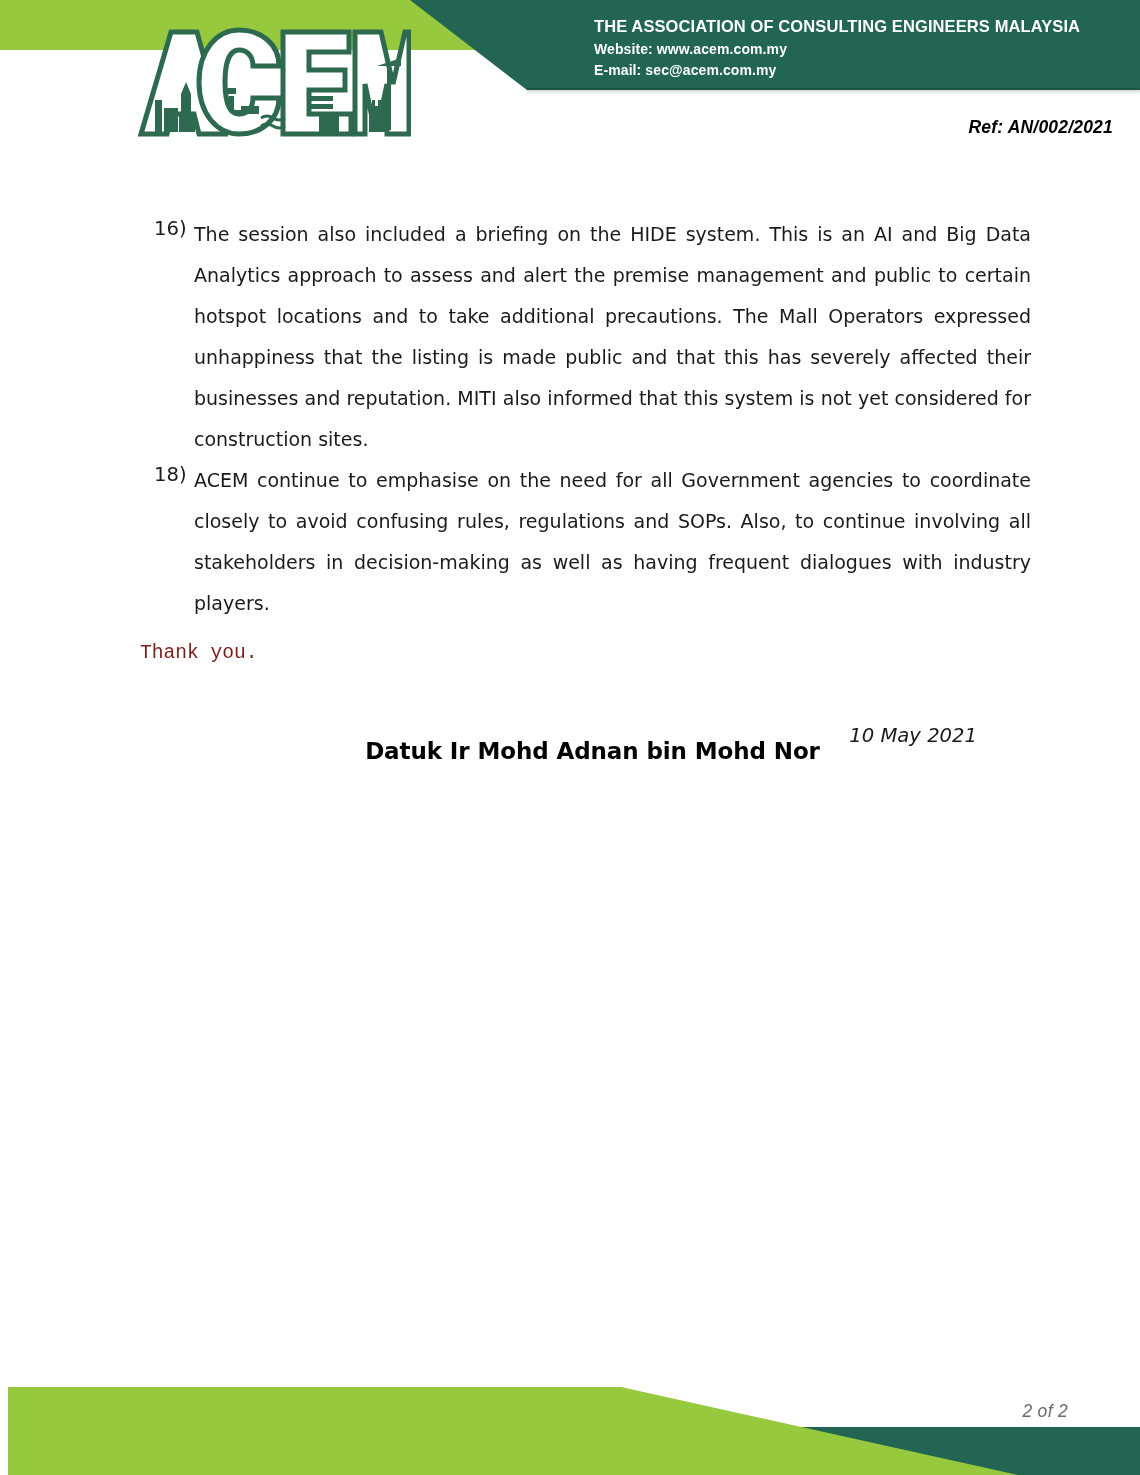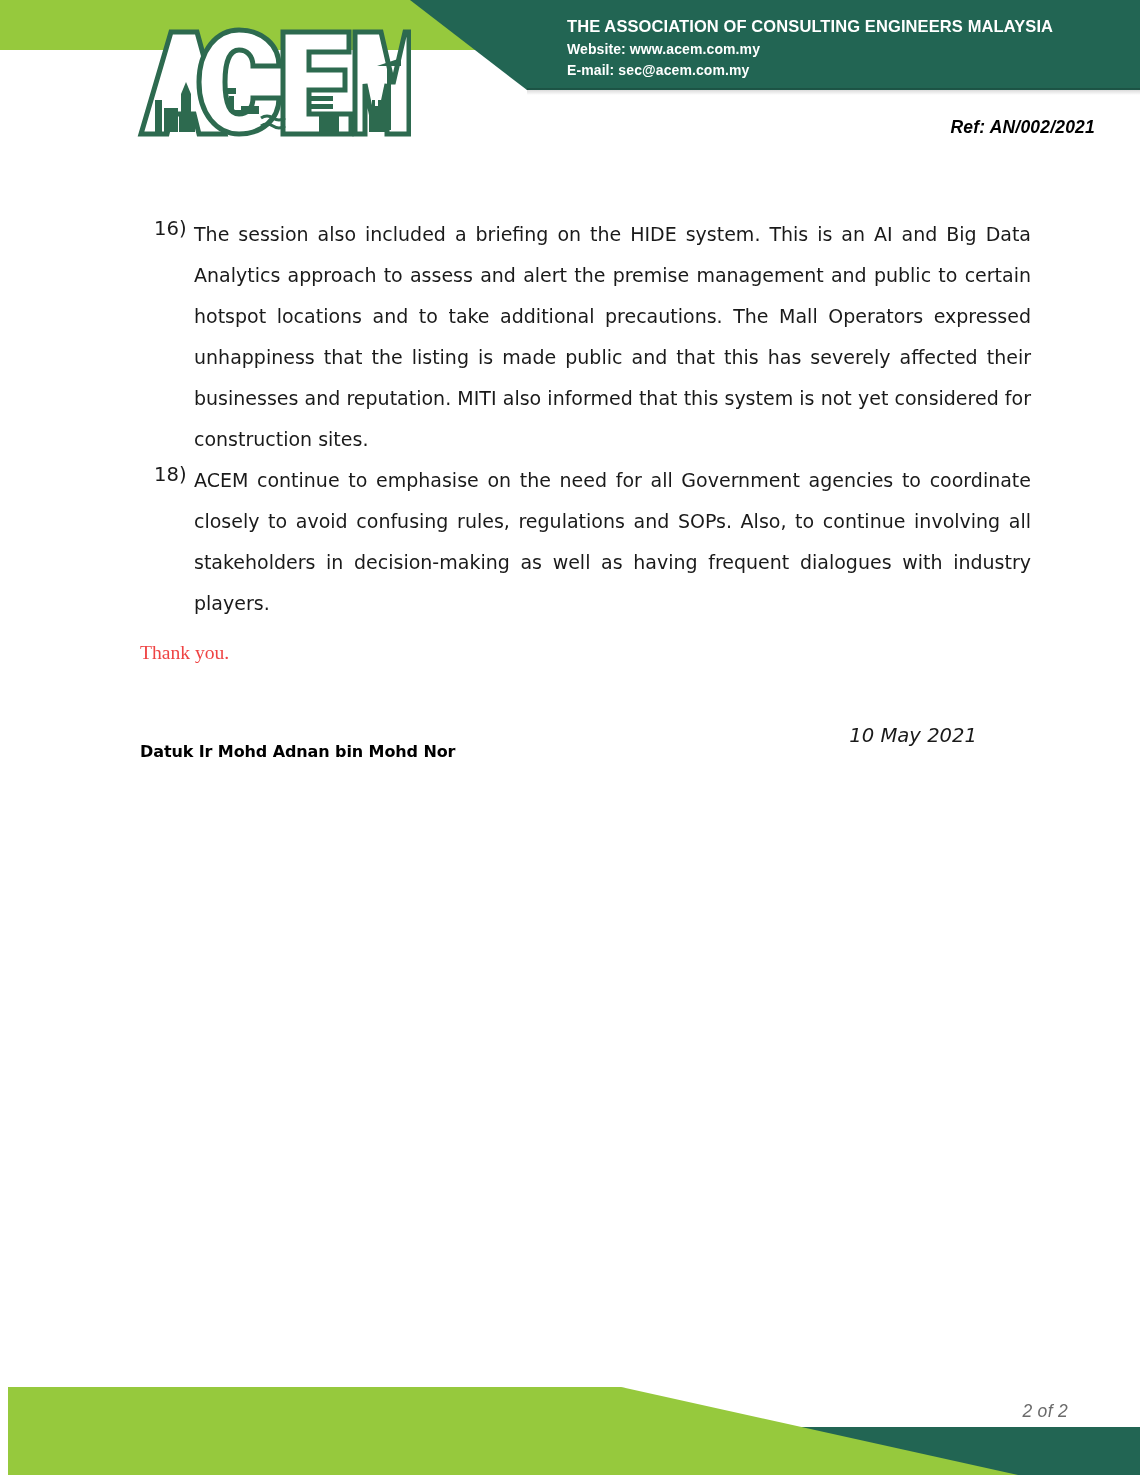--- a/index.html
+++ b/index.html
@@ -45,21 +45,21 @@
     position: absolute;
     top: 88px;
     left: 527px;
     width: 613px;
     height: 7px;
     background: linear-gradient(to bottom, rgba(0,0,0,0.20), rgba(0,0,0,0));
   }
   .hdr-text {
     position: absolute;
     top: 14px;
-    left: 567px;
+    left: 594px;
     color: #ffffff;
     font-weight: bold;
     line-height: 1.52;
     letter-spacing: 0.1px;
   }
   .hdr-text .org-name { font-size: 16.5px; display: block; }
   .hdr-text .contact { font-size: 14px; display: block; }
 
   
   .logo-wrap {
@@ -67,21 +67,21 @@
     top: 22px;
     left: 133px;
     width: 278px;
     height: 118px;
   }
   .logo-wrap svg { display: block; width: 278px; height: 118px; }
 
   .ref-line {
     position: absolute;
     top: 117px;
-    right: 45px;
+    right: 27px;
     font-size: 17.5px;
     font-weight: bold;
     font-style: italic;
     color: #000000;
     letter-spacing: 0.2px;
   }
 
   
   .page-body {
     position: absolute;
@@ -111,35 +111,36 @@
     text-align: justify;
     text-align-last: left;
     hyphens: none;
     font-size: 19px;
     line-height: 41px;
   }
 
   .thanks-line {
     font-size: 19.6px;
     line-height: 30.4px;
-    color: #ef4444;
-    font-family: Liberation Serif, serif;
+    color: #7f1d1d;
+    font-family: Liberation Mono, monospace;
   }
 
   .signature-block {
     margin-top: 70px;
     position: relative;
     font-family: "DejaVu Sans", sans-serif;
   }
   .sig-name {
-    font-size: 16px;
+    font-size: 23px;
     font-weight: bold;
     line-height: 27px;
     color: #000000;
     letter-spacing: -0.1px;
+    text-align: center;
   }
   .sig-title {
     font-size: 19.2px;
     font-weight: bold;
     line-height: 27px;
     color: #000000;
     letter-spacing: 0.1px;
   }
   .sig-date {
     position: absolute;

